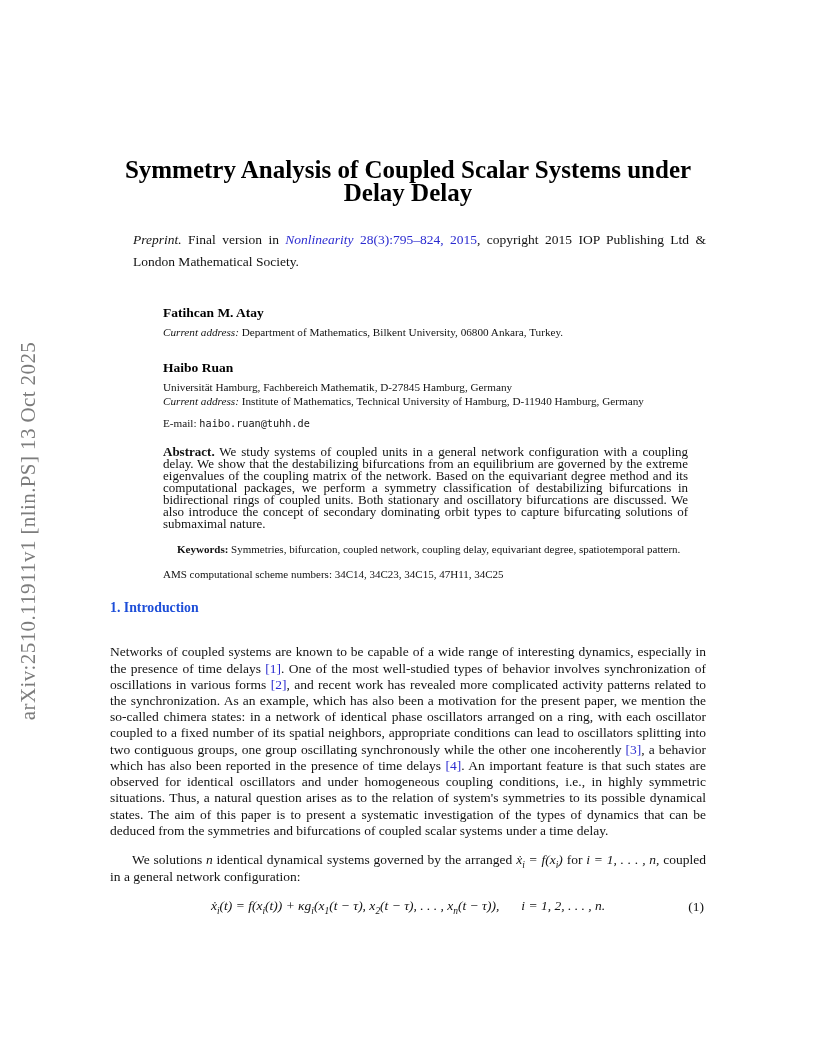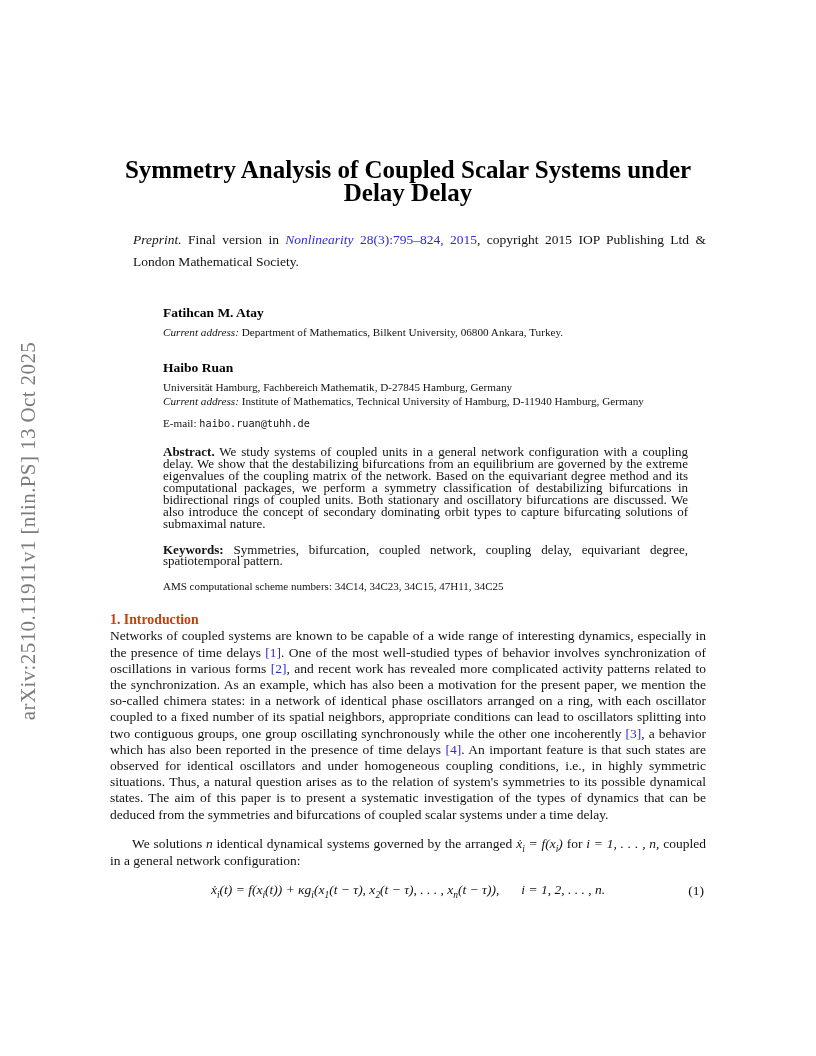--- a/index.html
+++ b/index.html
@@ -23,26 +23,26 @@
     font-size:13.5px;line-height:22px;
   }
   .author-block{margin-left:53px;width:525px;}
   .author1{margin-top:32px;}
   .author2{margin-top:21px;}
   .author-name{font-size:13.5px;font-weight:bold;color:#000;margin-bottom:5px;}
   .affil{font-size:11.2px;line-height:13.4px;}
   .email-line{margin-top:9px;font-size:11.2px;}
   .email{font-family:"DejaVu Sans Mono","Liberation Mono",monospace;font-size:10.2px;}
   .abstract{margin:17px 0 0 53px;width:525px;text-align:justify;font-size:13px;line-height:11.9px;}
-  .kw{margin:14px 0 0 53px;width:525px;text-align:justify;font-size:13px;line-height:11.9px;}
+  .kw{margin:14px 0 0 67px;width:525px;text-align:justify;font-size:11px;line-height:11.9px;}
   .ams{margin:13px 0 0 53px;width:525px;font-size:11px;line-height:12px;}
   .bold{font-weight:bold;}
   .it{font-style:italic;}
-  .sec-heading{margin-top:20px;font-size:13.8px;font-weight:bold;color:#c2410c;}
-  .body-par{margin-top:0;text-align:justify;font-size:13.5px;line-height:16.2px;}
+  .sec-heading{margin-top:20px;font-size:13.8px;font-weight:bold;color:#1d4ed8;}
+  .body-par{margin-top:28px;text-align:justify;font-size:13.5px;line-height:16.2px;}
   .par2{margin-top:0;text-indent:22px;}
   .cite{color:#2b2bd0;text-decoration:none;cursor:pointer;}
   .link{color:#2b2bd0;text-decoration:none;cursor:pointer;}
   .equation{position:relative;margin-top:11px;width:596px;text-align:center;
     font-size:13.5px;font-style:italic;}
   .eq-number{position:absolute;right:2px;top:1px;font-style:normal;}
   .eq-tail{margin-left:22px;}
   sub{font-size:70%;line-height:0;}
 </style>
 </head>

